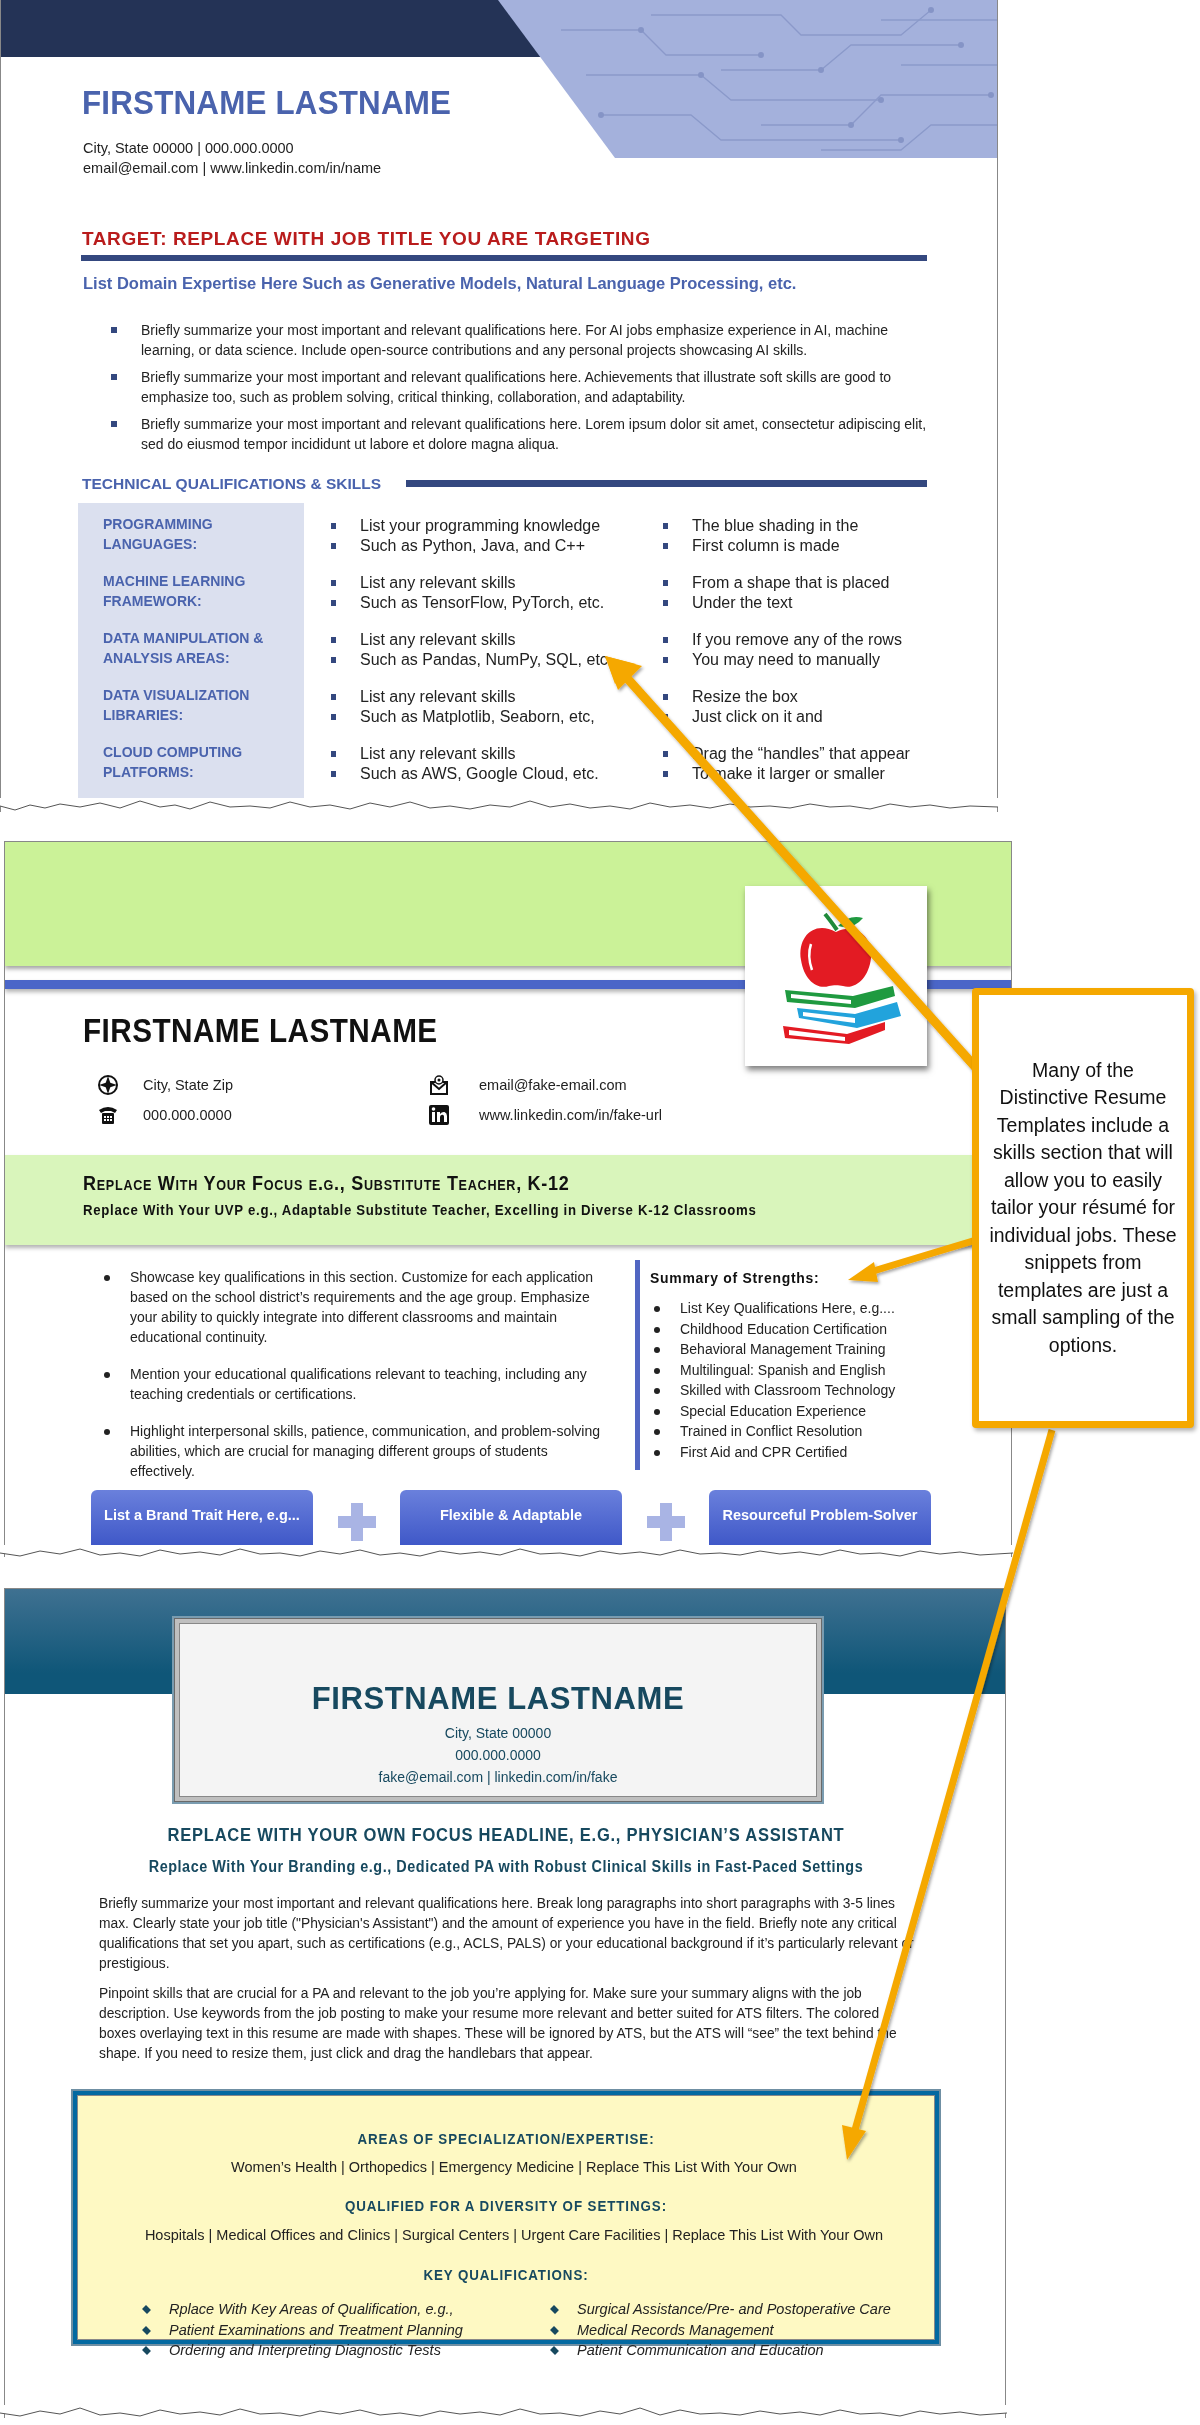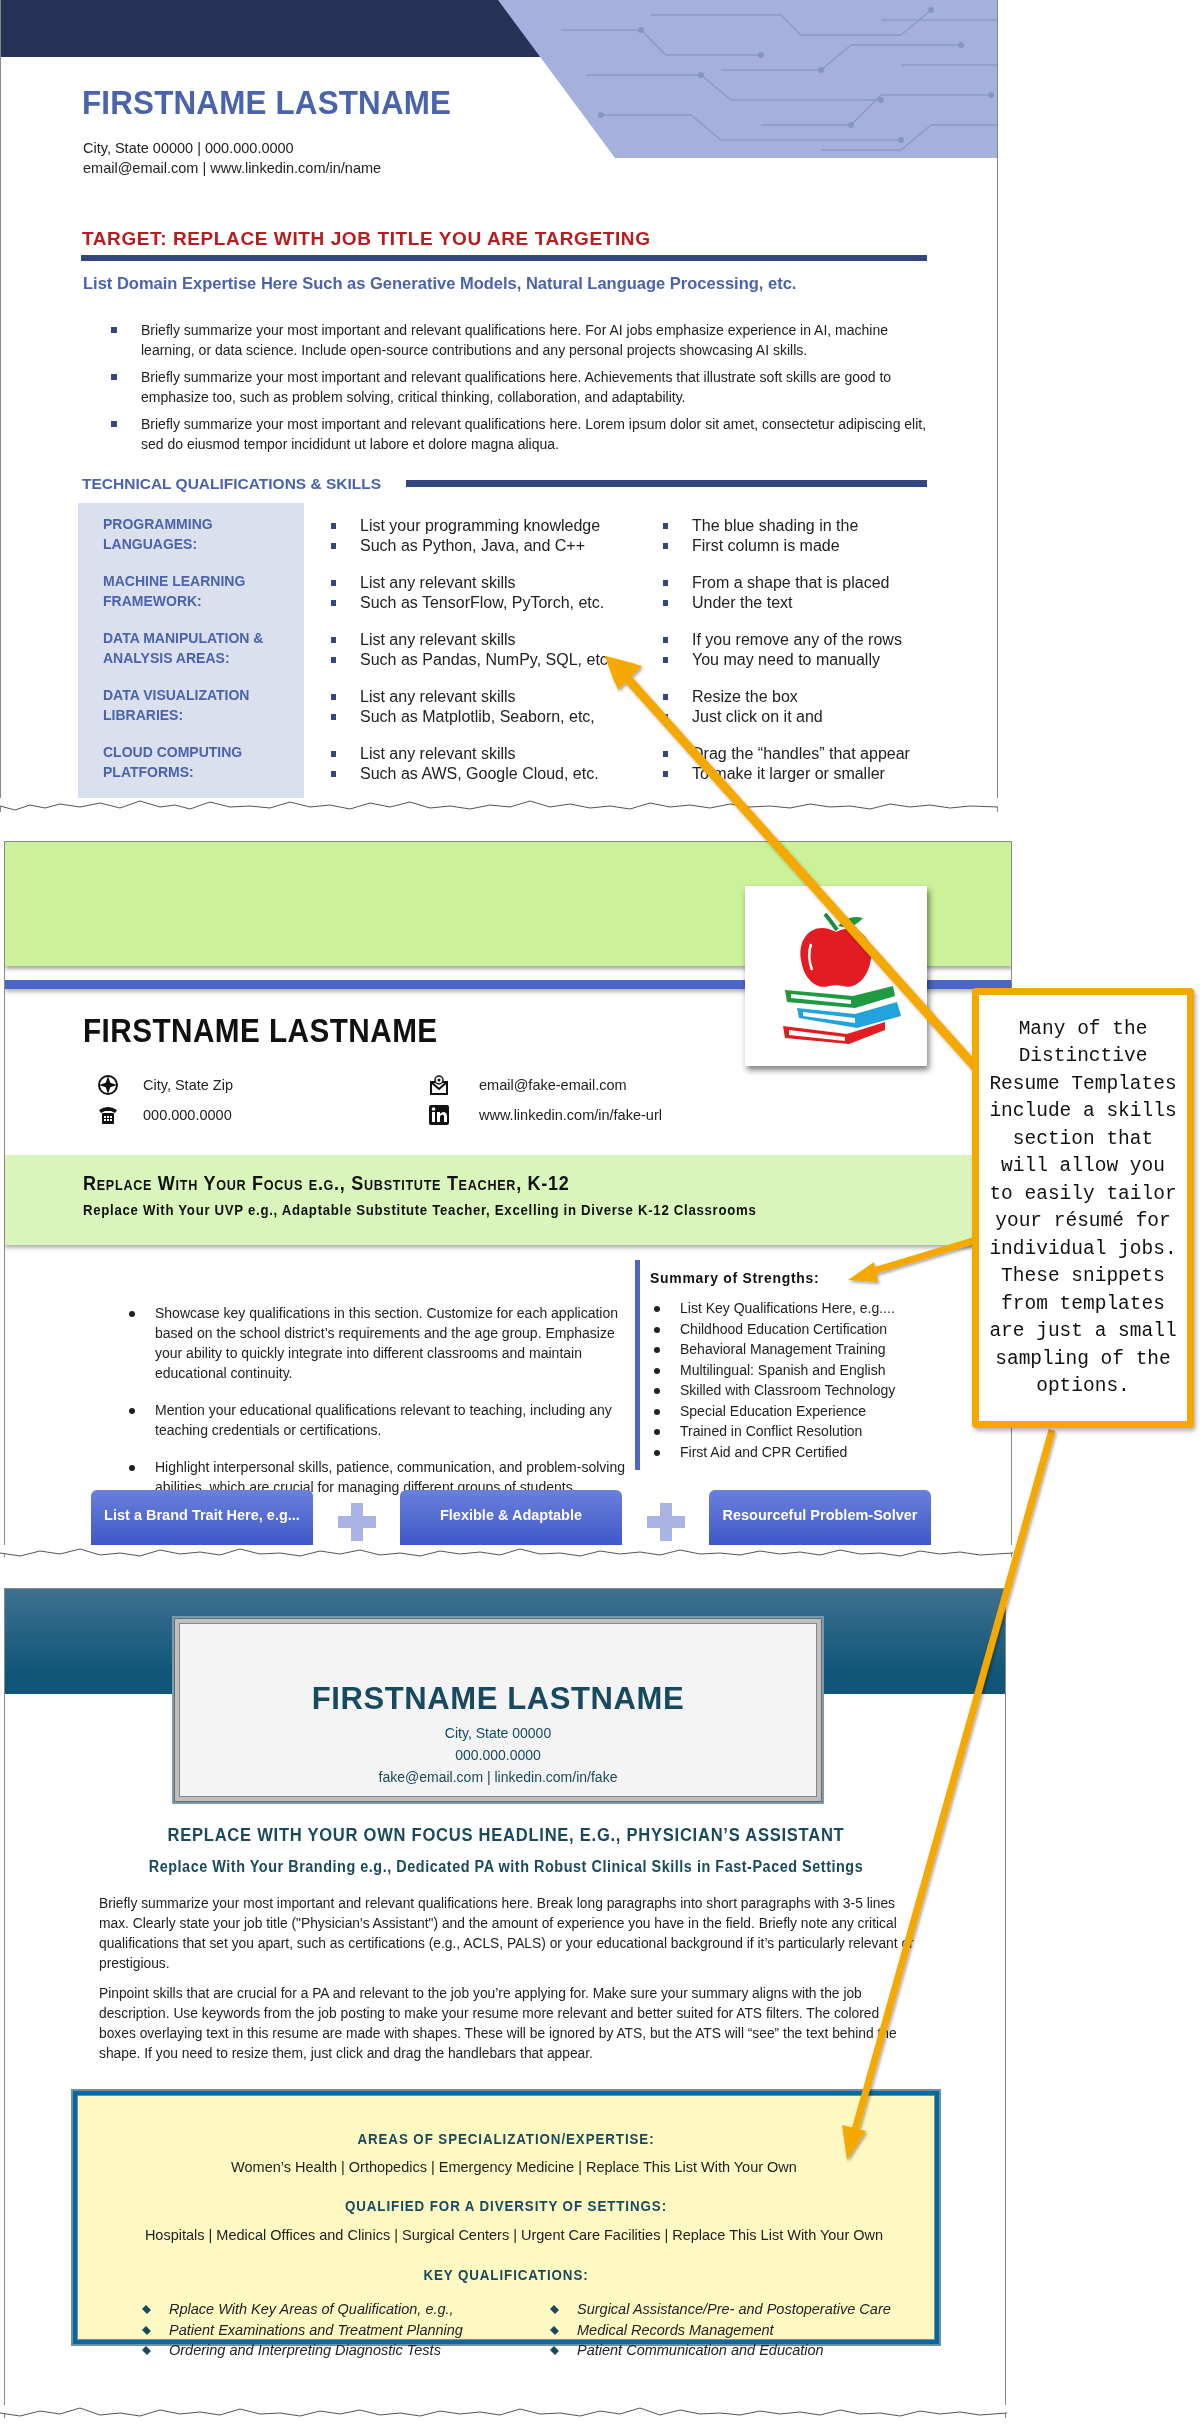--- a/index.html
+++ b/index.html
@@ -33,21 +33,21 @@
   #page2 { left: 4px; top: 841px; width: 1008px; height: 716px; border: 1px solid #888; border-bottom: none; background: #fff; overflow: hidden; }
   #p2-green { left: 0; top: 0; width: 1008px; height: 124px; background: #cbf298; box-shadow: 0 3px 4px rgba(0,0,0,0.35); }
   #p2-blue { left: 0; top: 138px; width: 1008px; height: 9px; background: #4b66c8; box-shadow: 0 3px 4px rgba(0,0,0,0.3); }
   #p2-frame { left: 740px; top: 44px; width: 182px; height: 180px; background: #fff; box-shadow: 2px 4px 6px rgba(0,0,0,0.5); }
   #p2-name { left: 78px; top: 170px; font-size: 33px; font-weight: bold; color: #111; letter-spacing: 0.5px; transform: scaleX(0.9); transform-origin: left; }
   .p2-ci { position: absolute; font-size: 14.5px; color: #222; }
   .p2-icon { position: absolute; width: 22px; height: 22px; }
   #p2-focus-band { left: 0; top: 313px; width: 1008px; height: 90px; background: #d9f5bb; box-shadow: 0 3px 4px rgba(0,0,0,0.3); }
   #p2-focus { left: 78px; top: 330px; font-size: 20px; font-weight: bold; color: #111; font-variant: small-caps; letter-spacing: 0.8px; transform: scaleX(0.9); transform-origin: left; }
   #p2-uvp { left: 78px; top: 359px; font-size: 15px; font-weight: bold; color: #111; letter-spacing: 0.8px; transform: scaleX(0.88); transform-origin: left; }
-  #p2-left-bullets { left: 120px; top: 425px; width: 515px; margin-top: 36px; }
+  #p2-left-bullets { left: 95px; top: 425px; width: 515px; }
   .p2-lb { position: relative; padding-left: 30px; font-size: 14px; line-height: 20px; color: #222; margin-bottom: 17px; }
   .dot { position: absolute; left: 4px; top: 8px; width: 6px; height: 6px; border-radius: 50%; background: #222; }
   #p2-vrule { left: 630px; top: 418px; width: 5px; height: 210px; background: #5166c2; }
   #p2-sos-title { left: 645px; top: 427px; font-size: 15.5px; font-weight: bold; color: #111; letter-spacing: 0.8px; transform: scaleX(0.9); transform-origin: left; }
   #p2-sos-list { left: 645px; top: 456px; width: 300px; }
   .p2-sb { position: relative; padding-left: 30px; font-size: 14px; line-height: 20.5px; color: #222; white-space: nowrap; }
   .p2-sb .dot { left: 4px; top: 8px; }
   .trait { position: absolute; top: 648px; width: 222px; height: 58px; border-radius: 6px 6px 0 0; background: linear-gradient(#6a80dc, #3d56c7); color: #fff; font-size: 14.5px; font-weight: bold; text-align: center; line-height: 50px; }
   .plus { position: absolute; top: 661px; width: 38px; height: 38px; }
   .plus::before { content: ""; position: absolute; left: 13px; top: 0; width: 12px; height: 38px; background: #a9b4e4; }
@@ -64,21 +64,21 @@
   .p3-para { left: 94px; width: 820px; font-size: 13.8px; line-height: 20px; color: #222; }
   #p3-box { left: 68px; top: 502px; width: 866px; height: 253px; background: #fef9c3; border: 4px solid #0369a1; box-shadow: 0 0 0 2px #6f8fa3, inset 0 0 0 1px #888; }
   .p3-bh { position: absolute; left: 0; width: 858px; text-align: center; font-size: 14.5px; font-weight: bold; color: #17495f; letter-spacing: 1px; transform: scaleX(0.92); }
   .p3-bl { position: absolute; left: 8px; width: 858px; text-align: center; font-size: 14.5px; color: #222; }
   .p3-kq { position: absolute; top: 0; }
   .p3-kq div { position: relative; padding-left: 28px; font-size: 14.5px; line-height: 20.5px; color: #222; white-space: nowrap; font-style: italic; }
   .dia { position: absolute; left: 2px; top: 7px; width: 7px; height: 7px; background: #17495f; transform: rotate(45deg) scaleY(0.8); }
 
   
   #callout { left: 972px; top: 988px; width: 222px; height: 440px; border: 7px solid #f5a800; border-radius: 4px; background: #fff; box-shadow: 2px 3px 4px rgba(0,0,0,0.3); display: flex; align-items: center; justify-content: center; text-align: center; padding: 8px; }
-  #callout-text { font-size: 21px; line-height: 27.5px; color: #111; font-family: Liberation Mono, monospace; font-size: 19.5px; }
+  #callout-text { font-size: 21px; line-height: 27.5px; color: #111; font-family: Liberation Sans, sans-serif; font-size: 19.5px; }
   #arrows { left: 0; top: 0; width: 1200px; height: 2425px; pointer-events: none; }
 </style>
 </head>
 <body>
 
 <div id="page1" class="abs">
   <div id="p1-dark" class="abs"></div>
   <svg id="p1-circuit" class="abs" viewBox="0 0 998 158">
     <polygon points="497,0 998,0 998,158 614,158" fill="#a4b1dc"></polygon>
     <g stroke="#8594c6" stroke-width="1.3" fill="none" opacity="0.8">

